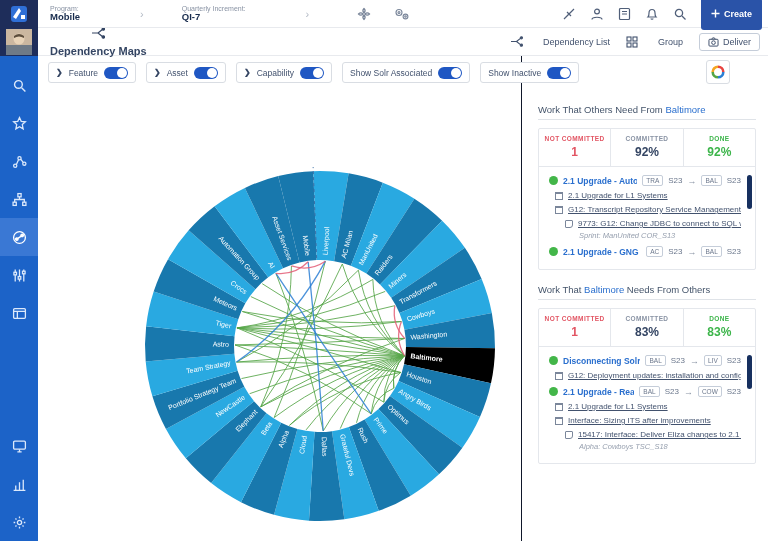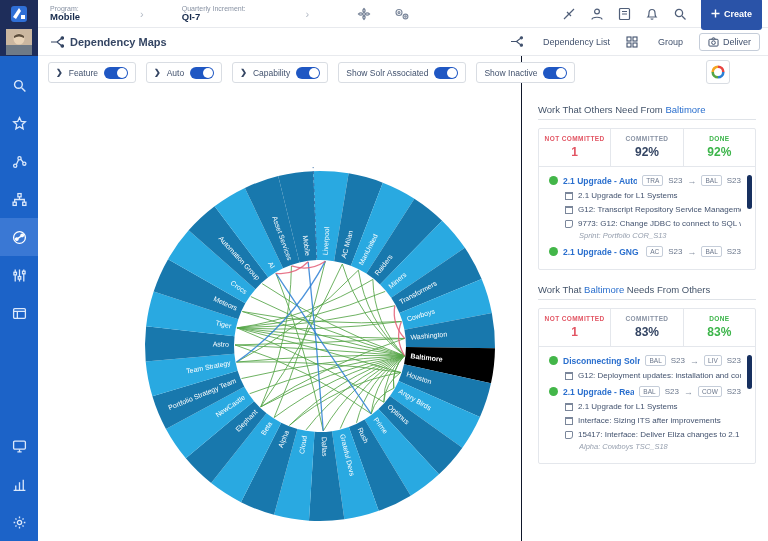--- a/index.html
+++ b/index.html
@@ -18,21 +18,21 @@
   .tb-icon { color:#7a869a; margin-left:22px; display:flex; align-items:center; }
   .tb-right { margin-left:auto; display:flex; align-items:center; gap:14px; padding-right:6px; }
   .tb-right .ic { color:#505f79; display:flex; }
   .create-btn { background:#2a53a8; color:#fff; font-size:9px; font-weight:bold; border:none;
     border-radius:3px; height:20px; padding:16px 10px; display:flex; align-items:center; gap:4px; cursor:pointer; }
 
   
   .header2 { position:absolute; left:0; top:28px; width:768px; height:28px; background:#fff;
     border-bottom:1px solid #e8eaee; display:flex; align-items:center; z-index:4; }
   .avatar-tile { width:38px; height:28px; background:#1e2d5a; display:flex; align-items:center; justify-content:center; flex:0 0 38px; }
-  .page-title { margin-left:12px; font-size:11px; font-weight:bold; color:#344563; display:flex; align-items:center; gap:6px; }
+  .page-title { margin-left:12px; font-size:11px; font-weight:bold; color:#344563; display:flex; align-items:center; gap:6px;flex-direction:column; }
   .h2-right { margin-left:auto; display:flex; align-items:center; gap:16px; padding-right:8px; font-size:9px; color:#42526e; }
   .h2-link { display:flex; align-items:center; gap:20px; cursor:pointer; }
   .capture-btn { border:1px solid #c5cdd9; border-radius:3px; background:#fff; padding:3px 8px;
     font-size:9px; color:#42526e; display:flex; align-items:center; gap:4px; cursor:pointer; }
 
   
   .sidebar { position:absolute; left:0; top:56px; width:38px; height:485px; background:#1c63c8; z-index:4;
     display:flex; flex-direction:column; align-items:center; padding-top:10px; }
   .sb-item { width:38px; height:38px; display:flex; align-items:center; justify-content:center; cursor:pointer; }
   .sb-item.active { background:#3a78d4; }
@@ -68,21 +68,21 @@
   .items { position:relative; padding:8px 14px 6px 10px; }
   .scrollbar { position:absolute; right:3px; top:8px; width:5px; height:34px; background:#17305f; border-radius:3px; }
   .dep-item { margin-bottom:6px; }
   .item-head { display:flex; align-items:center; gap:5px; }
   .dot { width:9px; height:9px; border-radius:50%; background:#43b649; flex:0 0 9px; }
   .item-title { font-size:8.5px; font-weight:bold; color:#2a6fce; white-space:nowrap; overflow:hidden;
     text-overflow:clip; max-width:82px; cursor:pointer; }
   .badge { border:1px solid #c5cdd9; border-radius:2px; font-size:6.5px; color:#6b778c; padding:1px 3px; }
   .spr { font-size:8px; color:#6b778c; }
   .arr { font-size:9px; color:#8993a4; }
-  .child { display:flex; align-items:center; gap:5px; margin:5px 0 0 16px; font-size:8px; color:#42526e; }
+  .child { display:flex; align-items:center; gap:5px; margin:5px 0 0 6px; font-size:8px; color:#42526e;text-decoration:underline; }
   .child.indent { margin-left:16px; }
   .child .txt { white-space:nowrap; overflow:hidden; max-width:190px; }
   .board-ic { width:8px; height:8px; border:1px solid #7a869a; border-top:2.5px solid #7a869a; flex:0 0 8px; }
   .story-ic { width:8px; height:8px; border:1px solid #7a869a; border-radius:1px 1px 3px 1px; flex:0 0 8px; }
   .sprint-line { font-size:7.5px; font-style:italic; color:#97a0af; margin:3px 0 0 30px;
     white-space:nowrap; overflow:hidden; }
 </style>
 </head>
 <body>
 
@@ -280,21 +280,21 @@
   <div class="toggles" id="toggles">
       <div class="toggle-pill">
         <span class="chev">❯</span>
         <span class="tlabel">Feature</span>
         <span class="switch">
           <span class="knob"></span>
         </span>
       </div>
       <div class="toggle-pill">
         <span class="chev">❯</span>
-        <span class="tlabel">Auto</span>
+        <span class="tlabel">Asset</span>
         <span class="switch">
           <span class="knob"></span>
         </span>
       </div>
       <div class="toggle-pill">
         <span class="chev">❯</span>
         <span class="tlabel">Capability</span>
         <span class="switch">
           <span class="knob"></span>
         </span>
@@ -471,21 +471,21 @@
               <span class="txt">2.1 Upgrade for L1 Systems</span>
             </div>
             <div class="child">
               <span class="board-ic"></span>
               <span class="txt">G12: Transcript Repository Service Management &amp; ...</span>
             </div>
             <div class="child indent">
               <span class="story-ic"></span>
               <span class="txt">9773: G12: Change JDBC to connect to SQL wi...</span>
             </div>
-            <div class="sprint-line">Sprint: Portfolio COR_S13</div>
+            <div class="sprint-line">Sprint: ManUnited COR_S13</div>
           </div>
           <div class="dep-item">
             <div class="item-head">
               <span class="dot"></span>
               <span class="item-title">2.1 Upgrade - GNG pass</span>
               <span class="badge">AC</span>
               <span class="spr">S23</span>
               <span class="arr">→</span>
               <span class="badge">BAL</span>
               <span class="spr">S23</span>

